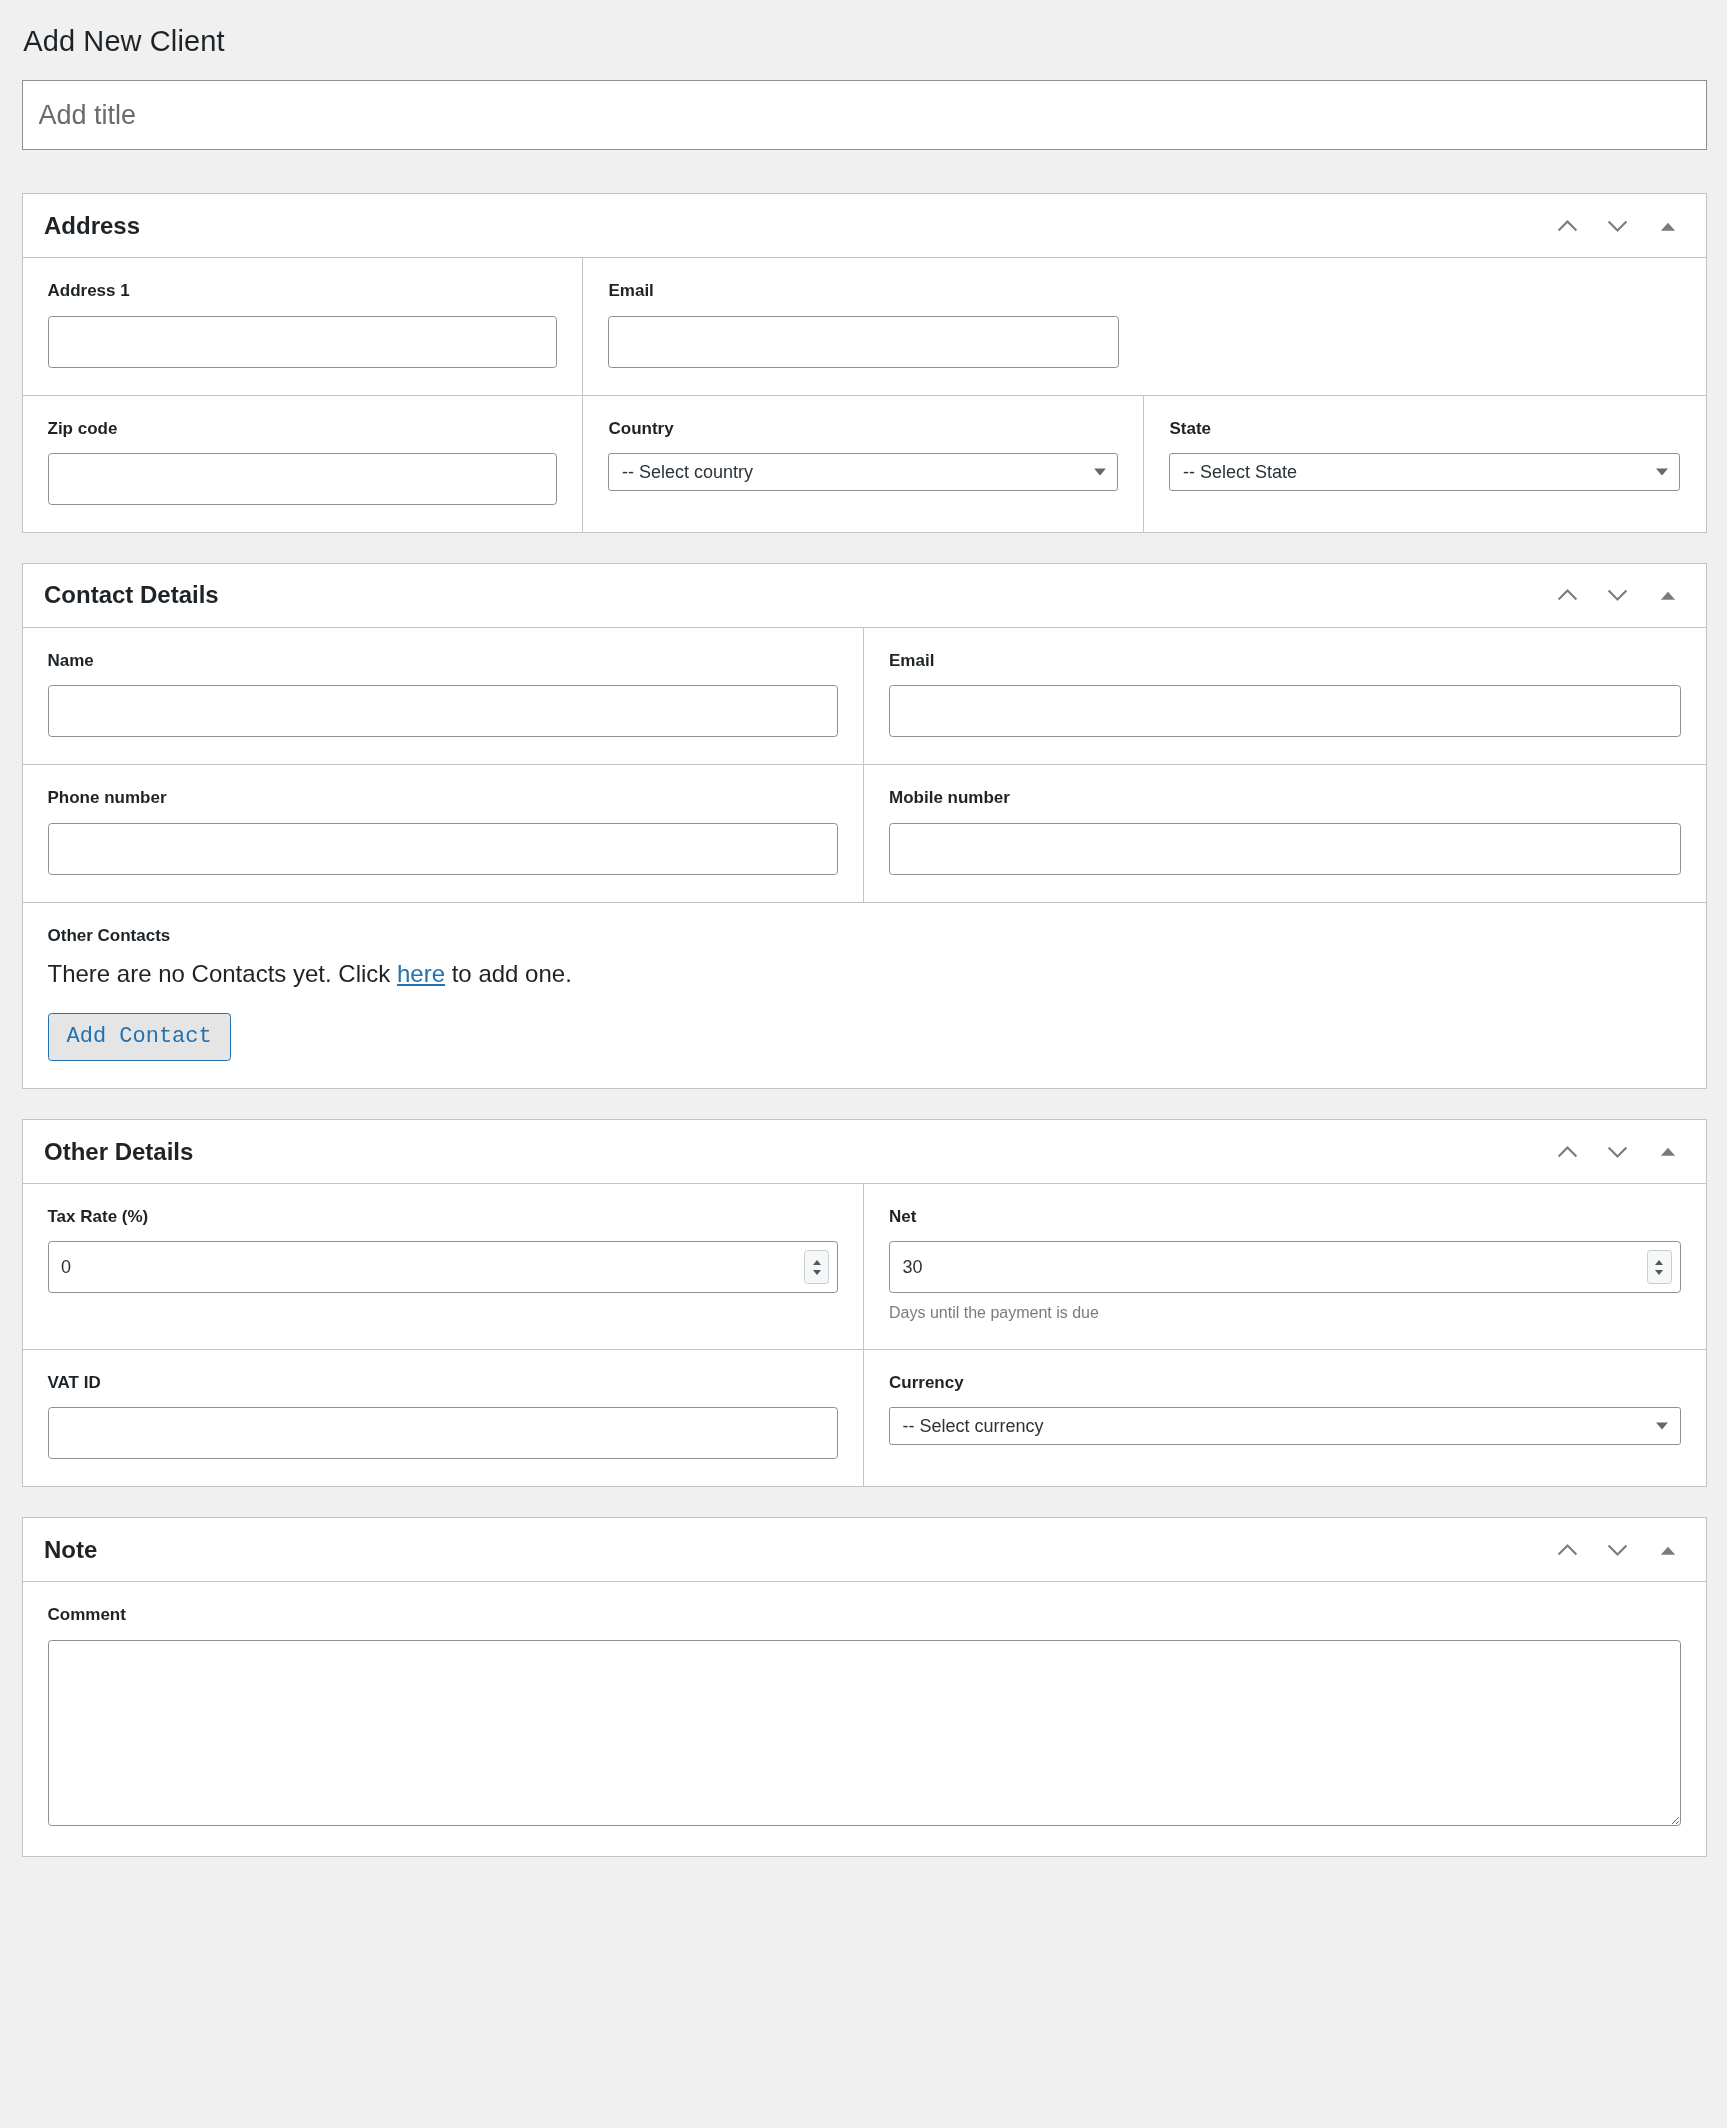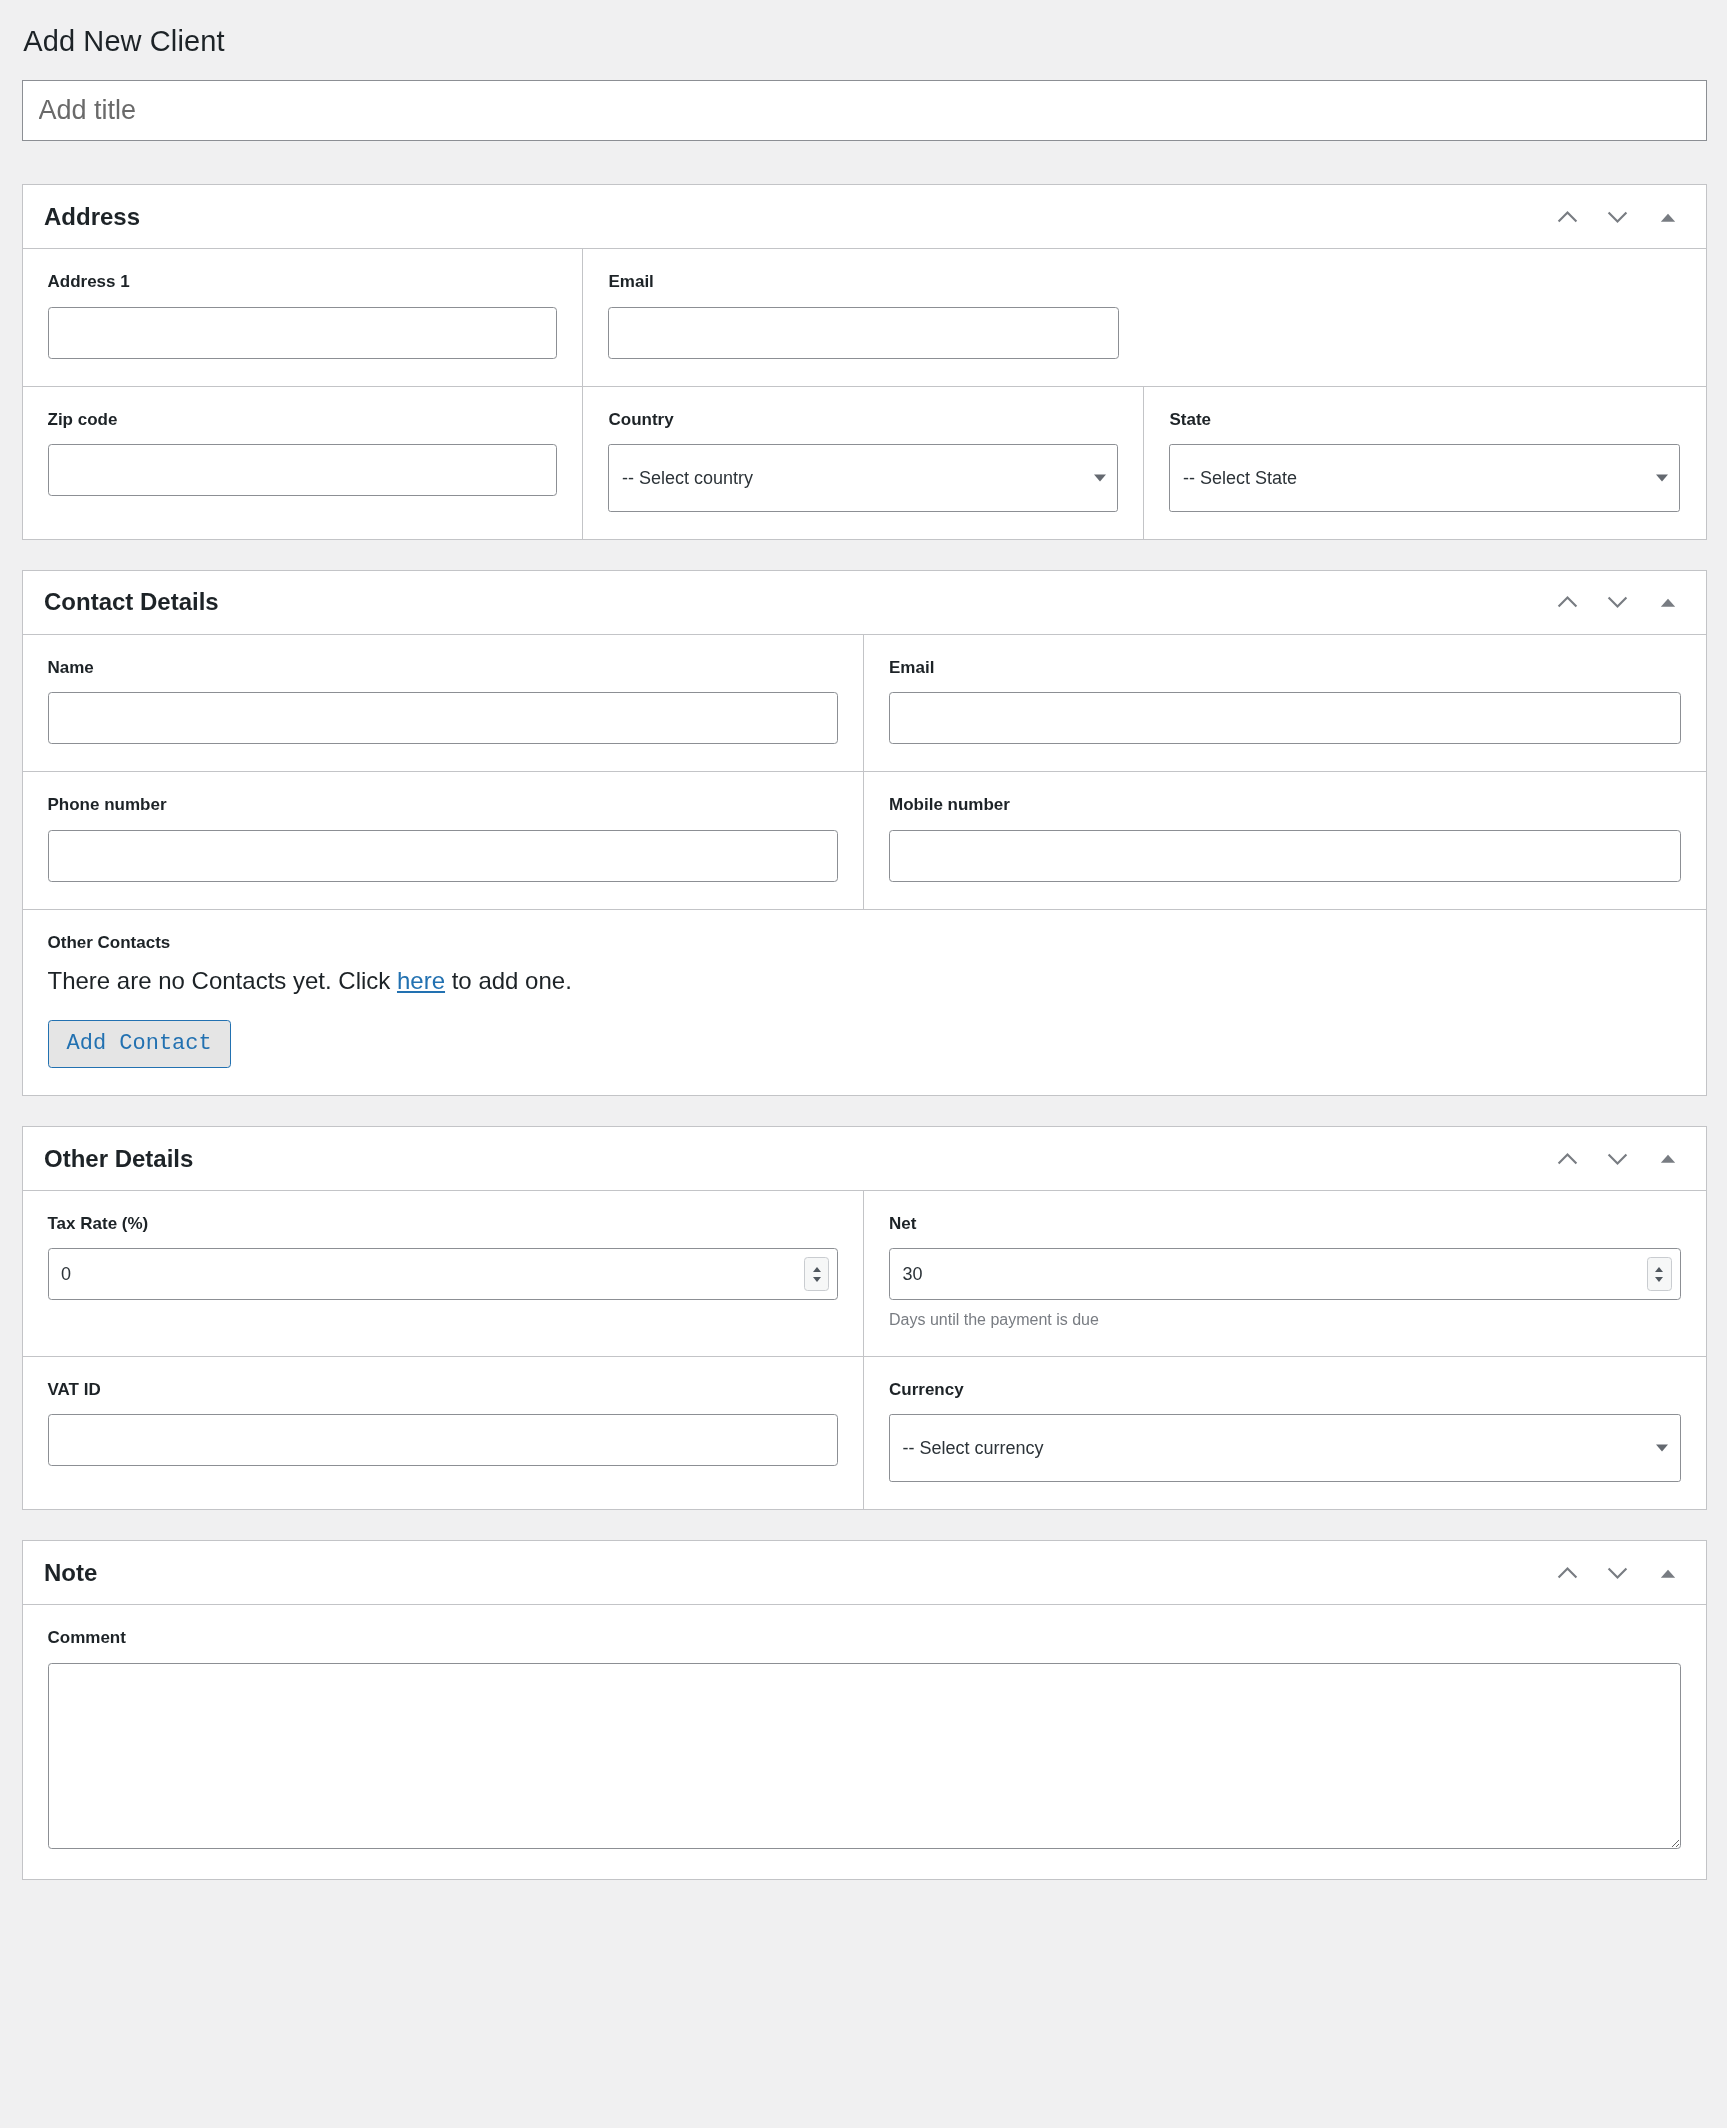--- a/index.html
+++ b/index.html
@@ -20,21 +20,21 @@
     line-height: 1.3;
     color: #1d2327;
     margin: 0 0 19.7px 1.8px;
     letter-spacing: 0.1px;
   }
   .title-input-wrap {
     margin-bottom: 43px;
   }
   input.title-input {
     width: 100%;
-    height: 61px;
+    height: 70px;
     font-size: 27px;
     font-family: "Liberation Sans", sans-serif;
     padding: 5.4px 16px;
     border: 0.9px solid #8c8f94;
     background: #fff;
     color: #1d2327;
     border-radius: 0;
     outline: none;
   }
   input.title-input::placeholder { color: #6a6a6a; }
@@ -110,21 +110,21 @@
     color: #2c3338;
     outline: none;
   }
 
   .select-wrap {
     position: relative;
     width: 100%;
   }
   select.select-field {
     width: 100%;
-    height: 68px;
+    height: 38px;
     font-size: 18px;
     font-family: "Liberation Sans", sans-serif;
     padding: 3.6px 39px 3.6px 12.5px;
     border: 0.9px solid #8c8f94;
     border-radius: 2.7px;
     background: #fff;
     color: #2c3338;
     appearance: none;
     -webkit-appearance: none;
     outline: none;

